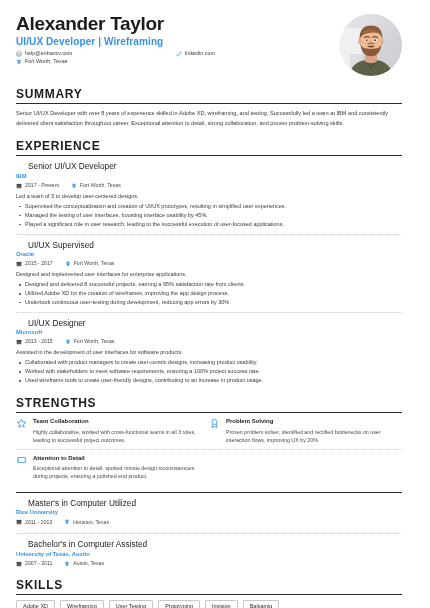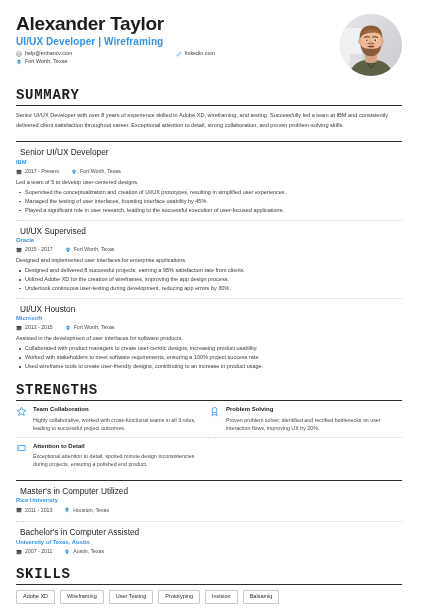--- a/index.html
+++ b/index.html
@@ -25,31 +25,31 @@
   .c-row .left{width:160px;display:flex;align-items:center;}
   .avatar{
     width:62px;height:62px;border-radius:50%;overflow:hidden;flex:0 0 auto;margin-left:10px;
     background:#d9dade;position:relative;
   }
   .avatar svg{display:block;width:62px;height:62px;}
 
   
   .section{margin-top:11px;}
   .sec-title{
-    font-size:14px;font-weight:bold;letter-spacing:0.7px;color:#1c1c1c;
-    text-transform:uppercase;margin:0 0 2px 0;font-family:Liberation Mono, monospace;
+    font-size:12px;font-weight:bold;letter-spacing:0.7px;color:#1c1c1c;
+    text-transform:uppercase;margin:0 0 2px 0;
   }
   .sec-rule{height:1.4px;background:#2b2b2b;width:100%;margin-bottom:5px;}
 
   .summary-text{font-size:5.6px;line-height:1.65;color:#3a3a3a;margin:0;}
 
   
   .entry{padding-bottom:5px;margin-bottom:5px;border-bottom:1px dotted #cfcfcf;}
   .entry:last-child{border-bottom:none;margin-bottom:0;padding-bottom:0;}
-  .entry-title{font-size:8.3px;font-weight:normal;color:#1c1c1c;line-height:1.25;margin:0 0 1px 4px;}
+  .entry-title{font-size:8.3px;font-weight:normal;color:#1c1c1c;line-height:1.25;margin:0 0 1px 12px;}
   .entry-org{font-size:5.8px;font-weight:bold;color:#3593e5;margin:0 0 3px 0;line-height:1.2;}
   .meta{display:flex;align-items:center;margin-bottom:3px;}
   .meta-item{display:flex;align-items:center;font-size:5.2px;color:#4a4a4a;margin-right:12px;line-height:1;}
   .meta-item .ico{width:6px;height:6px;margin-right:3px;display:inline-flex;align-items:center;justify-content:center;flex:0 0 auto;}
   .entry-desc{font-size:5.5px;color:#3a3a3a;line-height:1.5;margin:0 0 2px 0;}
   ul.bullets{margin:0;padding:0;list-style:none;}
   ul.bullets li{
     font-size:5.5px;color:#3a3a3a;line-height:1.62;position:relative;padding-left:9px;
   }
   ul.bullets li:before{
@@ -169,20 +169,21 @@
     </div>
   </div>
 
   <div class="section">
     <div class="sec-title">SUMMARY</div>
     <div class="sec-rule"></div>
     <p class="summary-text">Senior UI/UX Developer with over 8 years of experience skilled in Adobe XD, wireframing, and testing. Successfully led a team at IBM and consistently delivered client satisfaction throughout career. Exceptional attention to detail, strong collaboration, and proven problem-solving skills.</p>
   </div>
 
   <div class="section">
+    <div class="sec-title">EXPERIENCE</div>
     <div class="sec-rule"></div>
 
     <div class="entry">
       <div class="entry-title">Senior UI/UX Developer</div>
       <div class="entry-org">IBM</div>
       <div class="meta">
         <div class="meta-item">
           <span class="ico">
                 <svg width="6" height="6" viewBox="0 0 12 12">
                   <rect x="1.3" y="2.4" width="9.4" height="8.3" rx="1" fill="#5d5d5d"></rect>
@@ -238,21 +239,21 @@
       </div>
       <p class="entry-desc">Designed and implemented user interfaces for enterprise applications.</p>
       <ul class="bullets">
         <li>Designed and delivered 8 successful projects, earning a 95% satisfaction rate from clients.</li>
         <li>Utilized Adobe XD for the creation of wireframes, improving the app design process.</li>
         <li>Undertook continuous user-testing during development, reducing app errors by 30%.</li>
       </ul>
     </div>
 
     <div class="entry">
-      <div class="entry-title">UI/UX Houston</div>
+      <div class="entry-title">UI/UX Designer</div>
       <div class="entry-org">Microsoft</div>
       <div class="meta">
         <div class="meta-item">
           <span class="ico">
                 <svg width="6" height="6" viewBox="0 0 12 12">
                   <rect x="1.3" y="2.4" width="9.4" height="8.3" rx="1" fill="#5d5d5d"></rect>
                   <rect x="1.3" y="2.4" width="9.4" height="2.3" fill="#3f3f3f"></rect>
                   <rect x="3.2" y="1" width="1.1" height="2.3" rx="0.5" fill="#3f3f3f"></rect>
                   <rect x="7.7" y="1" width="1.1" height="2.3" rx="0.5" fill="#3f3f3f"></rect>
                 </svg>

